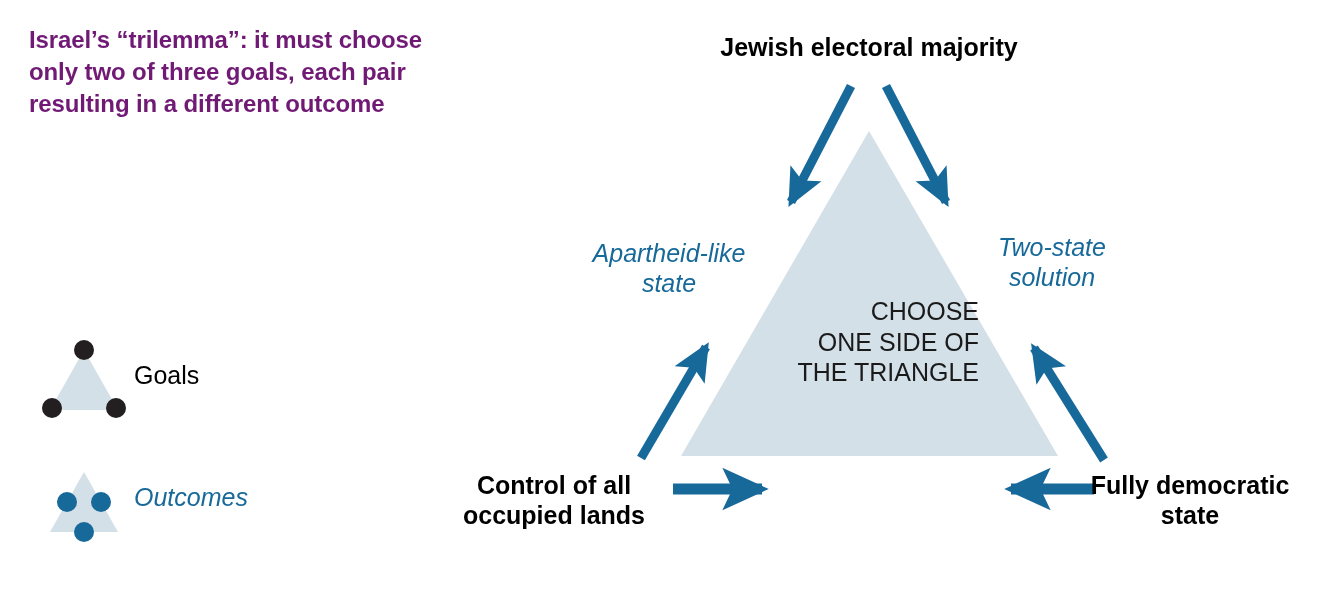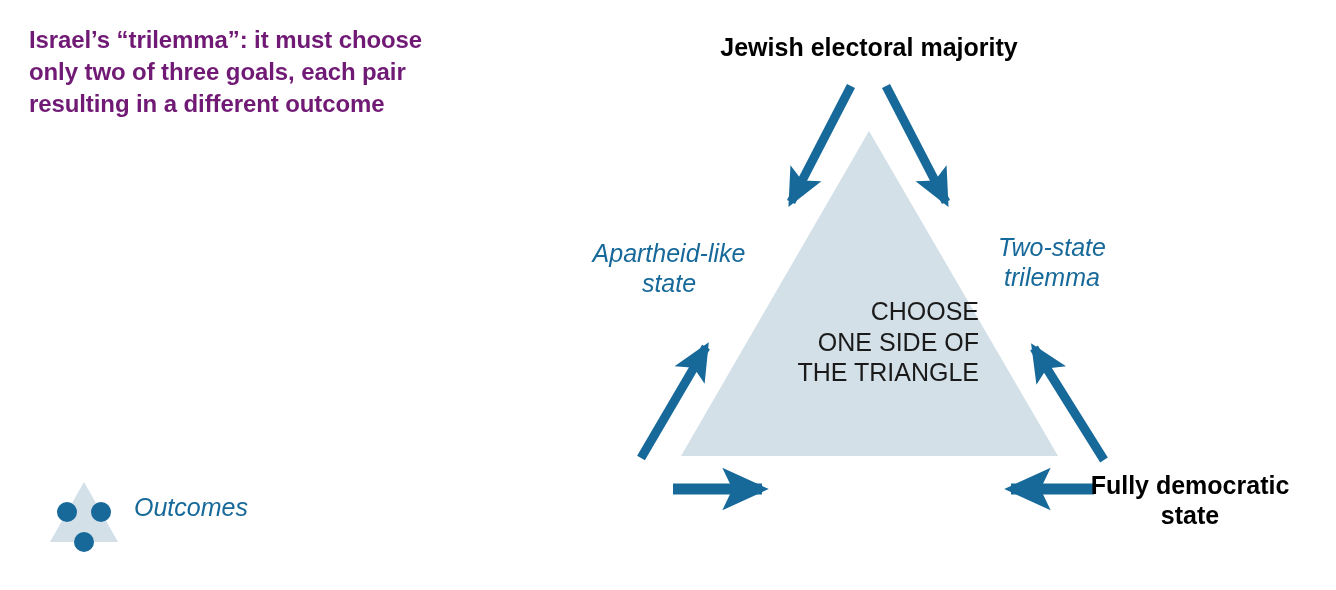--- a/index.html
+++ b/index.html
@@ -45,21 +45,21 @@
     width: 290px;
     height: 220px;
   }
   .legend-row {
     position: absolute;
     left: 0;
     width: 290px;
     height: 92px;
   }
   .legend-row.goals { top: 0px; }
-  .legend-row.outcomes { top: 132px; }
+  .legend-row.outcomes { top: 122px; }
   .legend-mark {
     position: absolute;
     left: 0;
     top: 0;
     width: 92px;
     height: 92px;
   }
   .legend-label {
     position: absolute;
     left: 96px;
@@ -153,20 +153,31 @@
 <body>
 
 <div id="stage">
 
   <div id="title">Israel’s “trilemma”: it must choose
 only two of three goals, each pair
 resulting in a different outcome</div>
 
   <div id="legend">
 
+    <div class="legend-row goals">
+      <div class="legend-mark">
+        <svg width="92" height="92" viewBox="0 0 92 92" aria-hidden="true">
+          <polygon points="46,14 80,74 12,74" fill="#d3e0e8"></polygon>
+          <circle cx="46" cy="14" r="10" fill="#231f20"></circle>
+          <circle cx="14" cy="72" r="10" fill="#231f20"></circle>
+          <circle cx="78" cy="72" r="10" fill="#231f20"></circle>
+        </svg>
+      </div>
+      <div class="legend-label goals-label">Goals</div>
+    </div>
 
     <div class="legend-row outcomes">
       <div class="legend-mark">
         <svg width="92" height="92" viewBox="0 0 92 92" aria-hidden="true">
           <polygon points="46,14 80,74 12,74" fill="#d3e0e8"></polygon>
           <circle cx="29" cy="44" r="10" fill="#17699a"></circle>
           <circle cx="63" cy="44" r="10" fill="#17699a"></circle>
           <circle cx="46" cy="74" r="10" fill="#17699a"></circle>
         </svg>
       </div>
@@ -197,25 +208,27 @@
 
       <line x1="1094" y1="489" x2="1011" y2="489" stroke="#17699a" stroke-width="11" marker-end="url(#arrowhead)"></line>
     </svg>
 
     <div id="center-text">CHOOSE
 ONE SIDE OF
 THE TRIANGLE</div>
 
     <div id="goal-top" class="node-label goal-label">Jewish electoral majority</div>
 
+    <div id="goal-left" class="node-label goal-label">Control of all
+occupied lands</div>
 
     <div id="goal-right" class="node-label goal-label">Fully democratic
 state</div>
 
     <div id="outcome-left" class="node-label outcome-label">Apartheid-like
 state</div>
 
     <div id="outcome-right" class="node-label outcome-label">Two-state
-trilemma</div>
+solution</div>
 
 
   </div>
 </div>
 
 </body></html>

